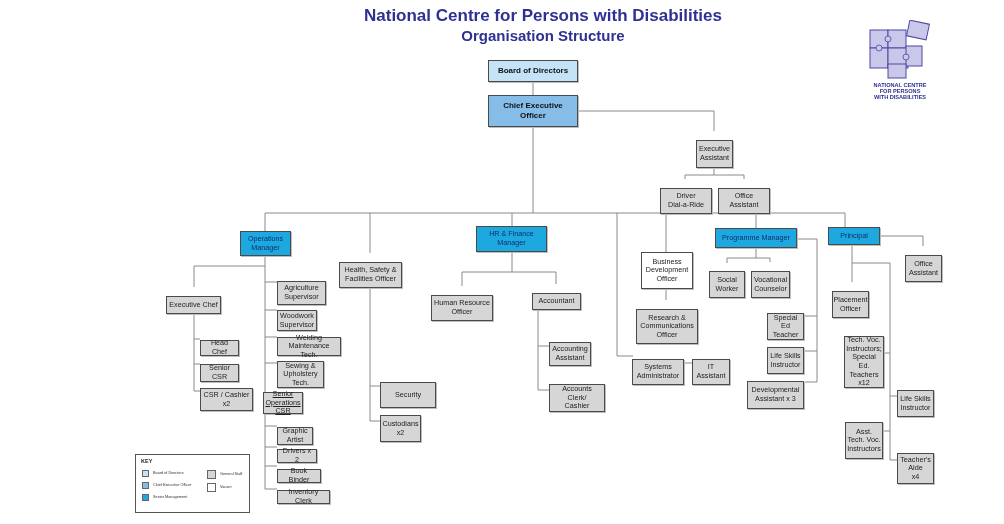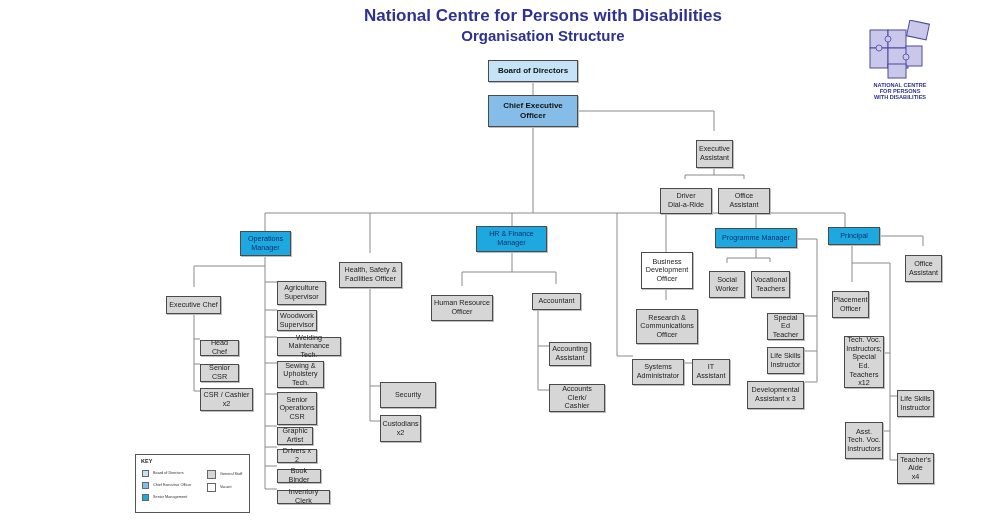--- a/index.html
+++ b/index.html
@@ -138,21 +138,21 @@
 
 <div class="box staff" style="left:277px;top:272px;width:49px;height:24px;">Agriculture
 Supervisor</div>
 <div class="box staff" style="left:277px;top:301px;width:40px;height:21px;">Woodwork
 Supervisor</div>
 <div class="box staff" style="left:277px;top:328px;width:64px;height:19px;">Welding
 Maintenance Tech.</div>
 <div class="box staff" style="left:277px;top:352px;width:47px;height:27px;">Sewing &amp;
 Upholstery
 Tech.</div>
-<div class="box staff" style="left:277px;top:383px;width:40px;height:33px;">Senior
+<div class="box staff" style="left:263px;top:383px;width:40px;height:22px;text-decoration:underline;">Senior
 Operations
 CSR</div>
 <div class="box staff" style="left:277px;top:418px;width:36px;height:18px;">Graphic
 Artist</div>
 <div class="box staff" style="left:277px;top:440px;width:40px;height:14px;">Drivers x 2</div>
 <div class="box staff" style="left:277px;top:460px;width:44px;height:14px;">Book Binder</div>
 <div class="box staff" style="left:277px;top:481px;width:53px;height:14px;">Inventory Clerk</div>
 
 <div class="box staff" style="left:339px;top:253px;width:63px;height:26px;">Health, Safety &amp;
 Facilities Officer</div>
@@ -178,21 +178,21 @@
 Officer</div>
 <div class="box staff" style="left:632px;top:350px;width:52px;height:26px;">Systems
 Administrator</div>
 <div class="box staff" style="left:692px;top:350px;width:38px;height:26px;">IT
 Assistant</div>
 
 <div class="box senior" style="left:715px;top:228px;width:82px;height:20px;">Programme Manager</div>
 <div class="box staff" style="left:709px;top:262px;width:36px;height:27px;">Social
 Worker</div>
 <div class="box staff" style="left:751px;top:262px;width:39px;height:27px;">Vocational
-Teachers</div>
+Counselor</div>
 <div class="box staff" style="left:767px;top:304px;width:37px;height:27px;">Special Ed
 Teacher</div>
 <div class="box staff" style="left:767px;top:338px;width:37px;height:27px;">Life Skills
 Instructor</div>
 <div class="box staff" style="left:747px;top:372px;width:57px;height:28px;">Developmental
 Assistant x 3</div>
 
 <div class="box senior" style="left:828px;top:227px;width:52px;height:18px;">Principal</div>
 <div class="box staff" style="left:905px;top:246px;width:37px;height:27px;">Office
 Assistant</div>

